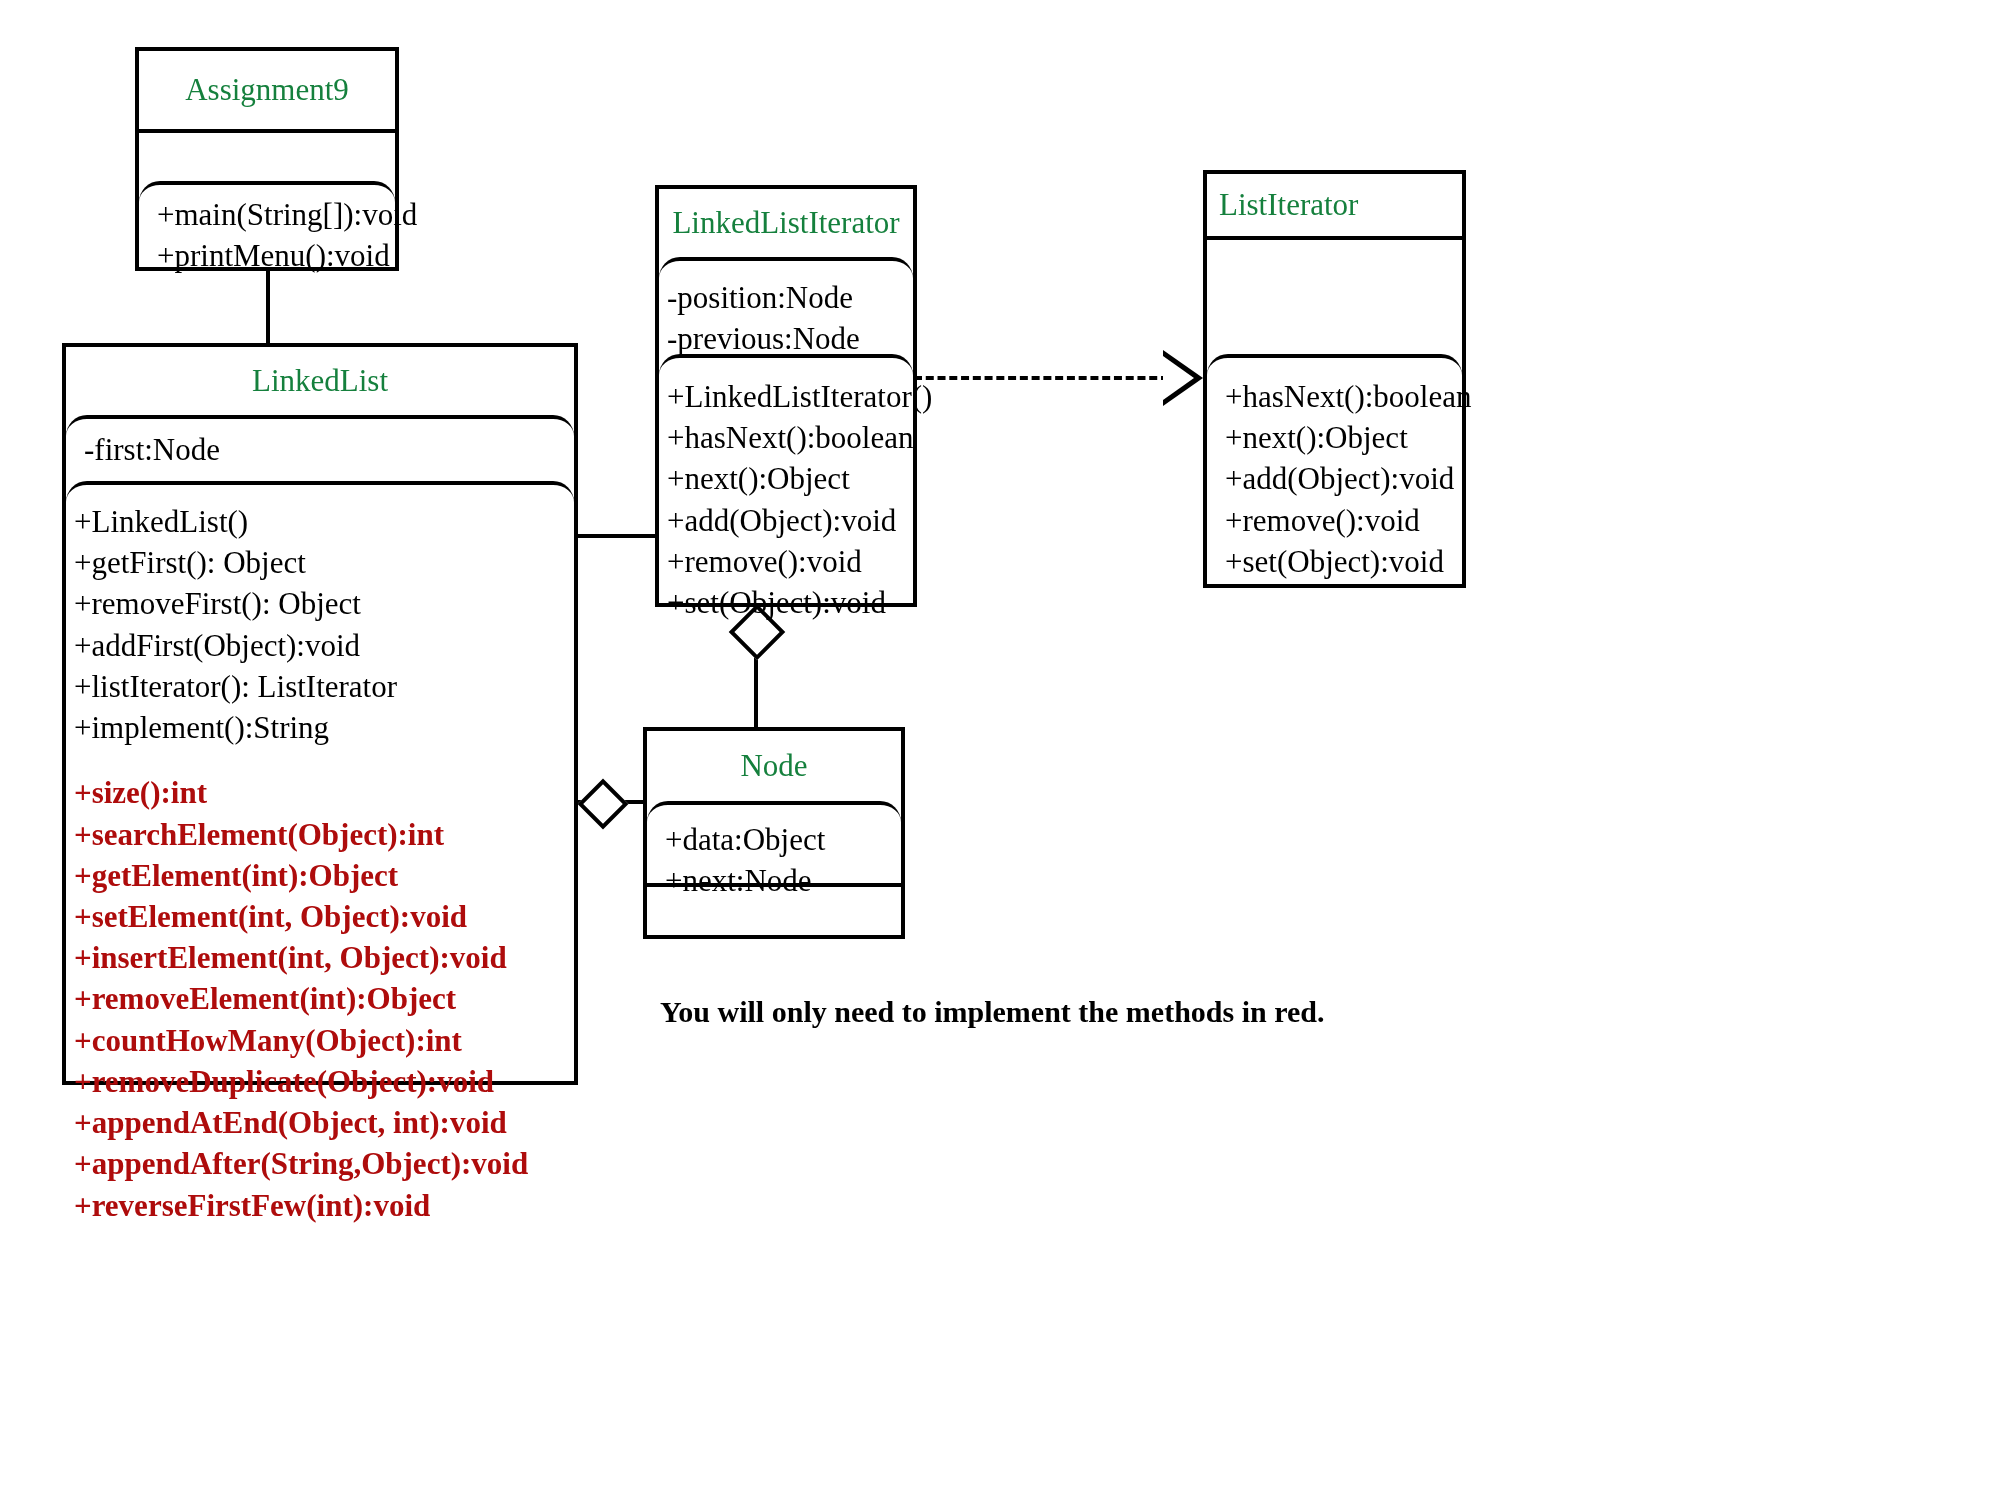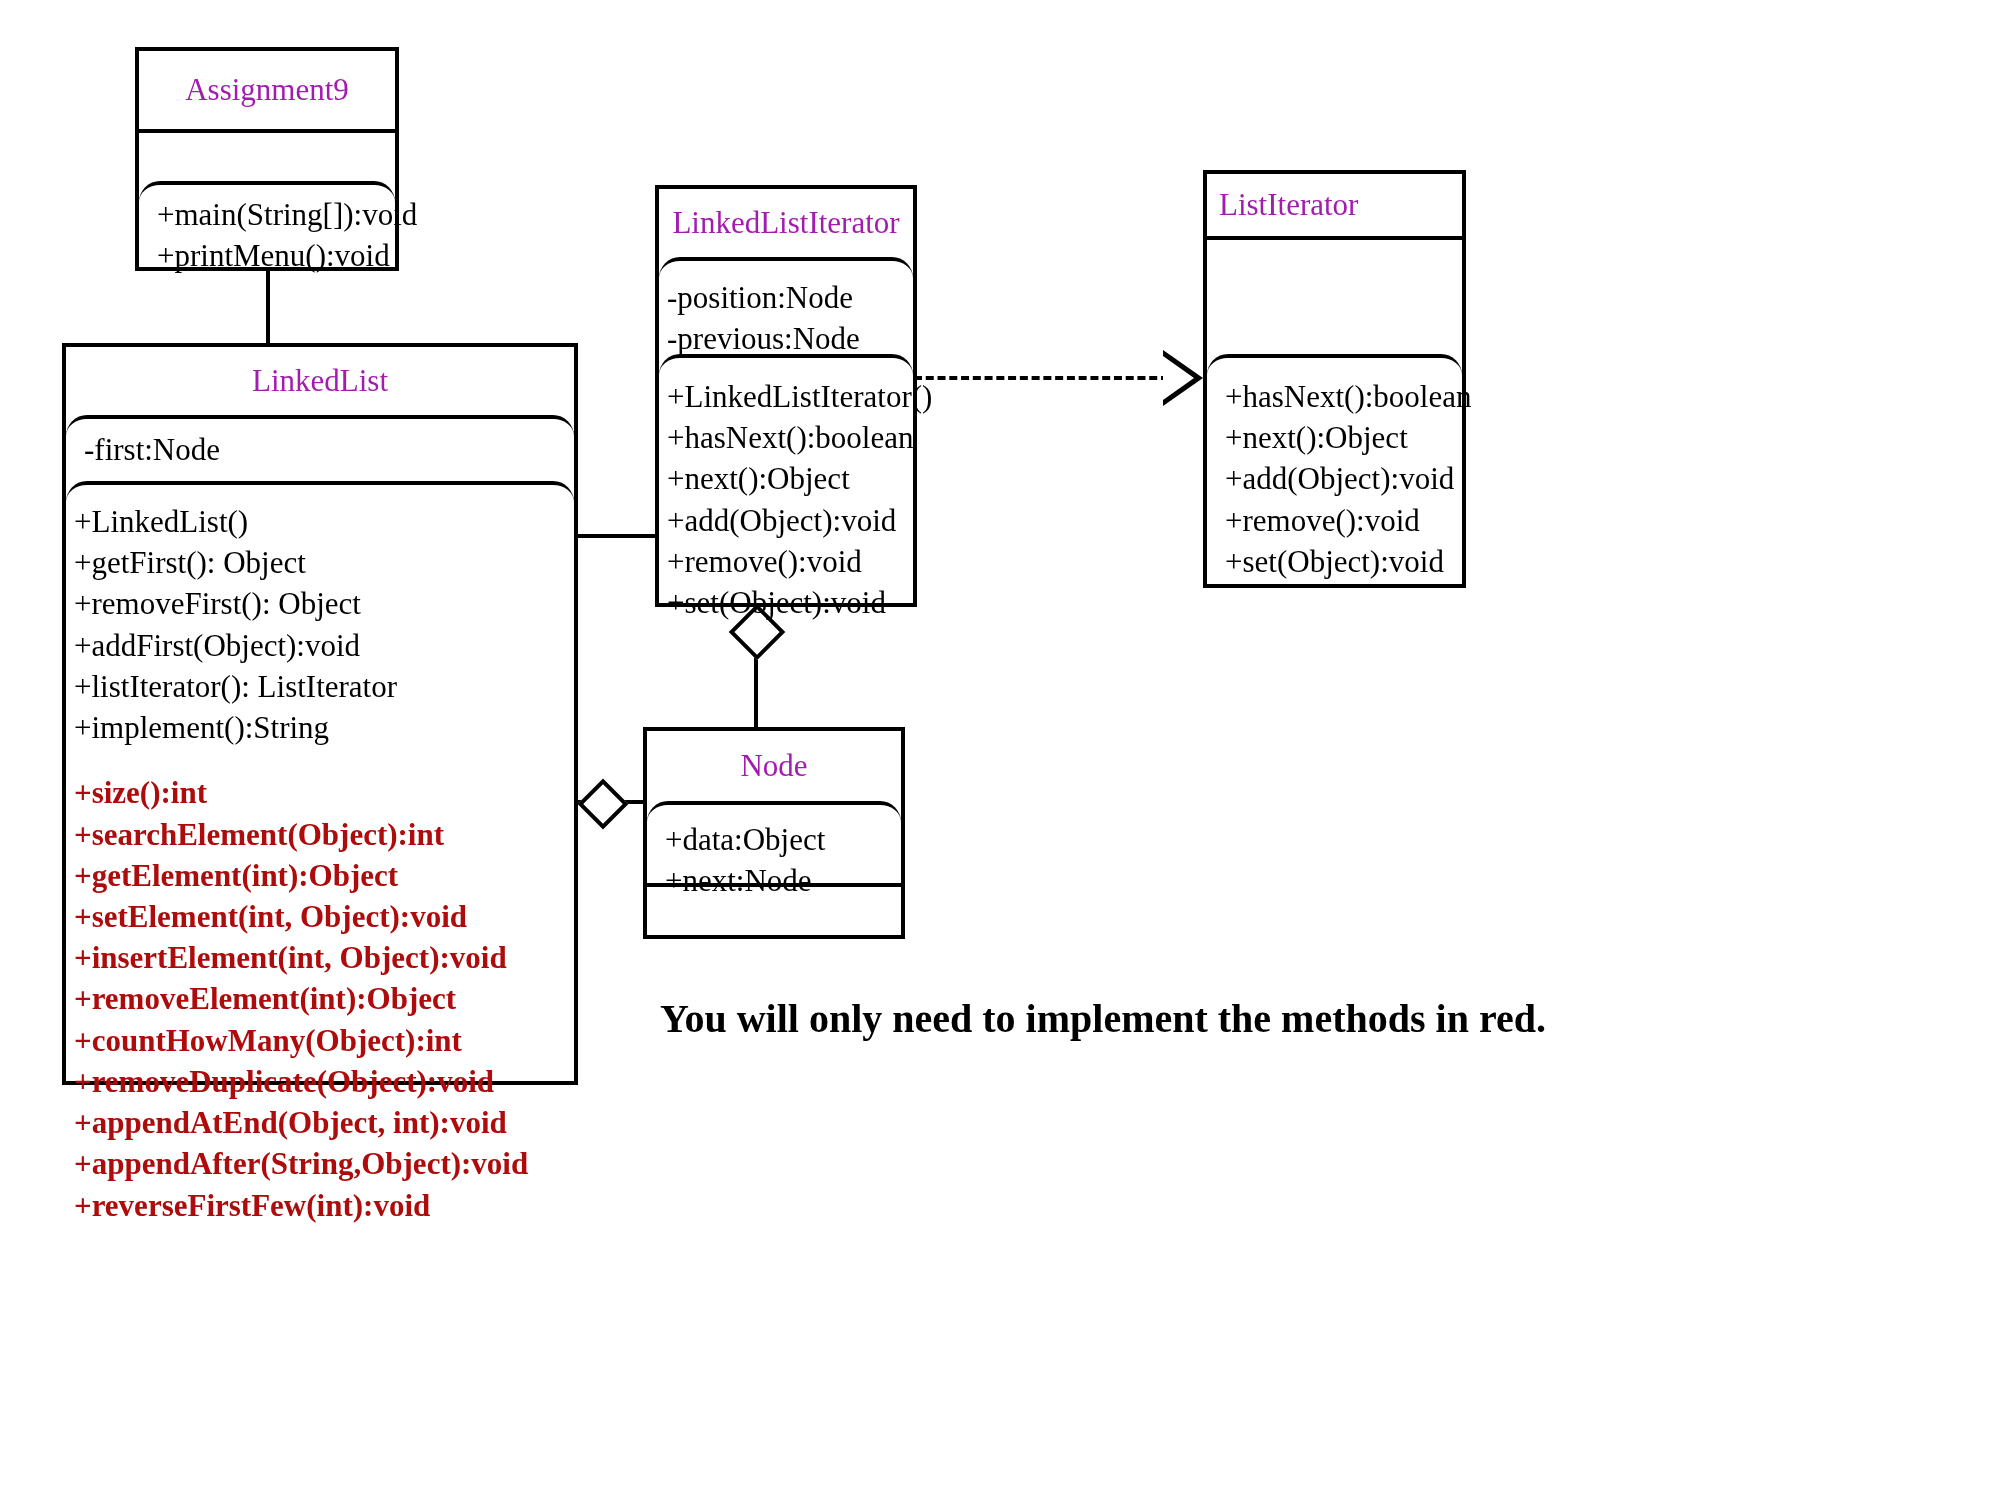--- a/index.html
+++ b/index.html
@@ -27,21 +27,21 @@
   .uml-section {
     box-sizing: border-box;
     position: relative;
   }
   .uml-section + .uml-section {
     border-top: 4px solid #000000;
   }
   .uml-title {
     text-align: center;
     font-size: 31px;
-    color: #a21caf;
+    color: #15803d;
     line-height: 1.25;
     display: flex;
     align-items: center;
     justify-content: center;
   }
   .uml-lines {
     font-size: 31px;
     line-height: 1.33;
     color: #000000;
     padding-left: 8px;
@@ -111,21 +111,21 @@
     background: #ffffff;
     border: 4px solid #000000;
     transform: rotate(45deg);
     z-index: 4;
   }
 
   
   .caption {
     position: absolute;
     font-family: "Liberation Serif", "DejaVu Serif", serif;
-    font-size: 40px;
+    font-size: 30px;
     font-weight: bold;
     color: #000000;
     white-space: nowrap;
     z-index: 6;
   }
 </style>
 </head>
 <body>
 
 <div id="canvas">

